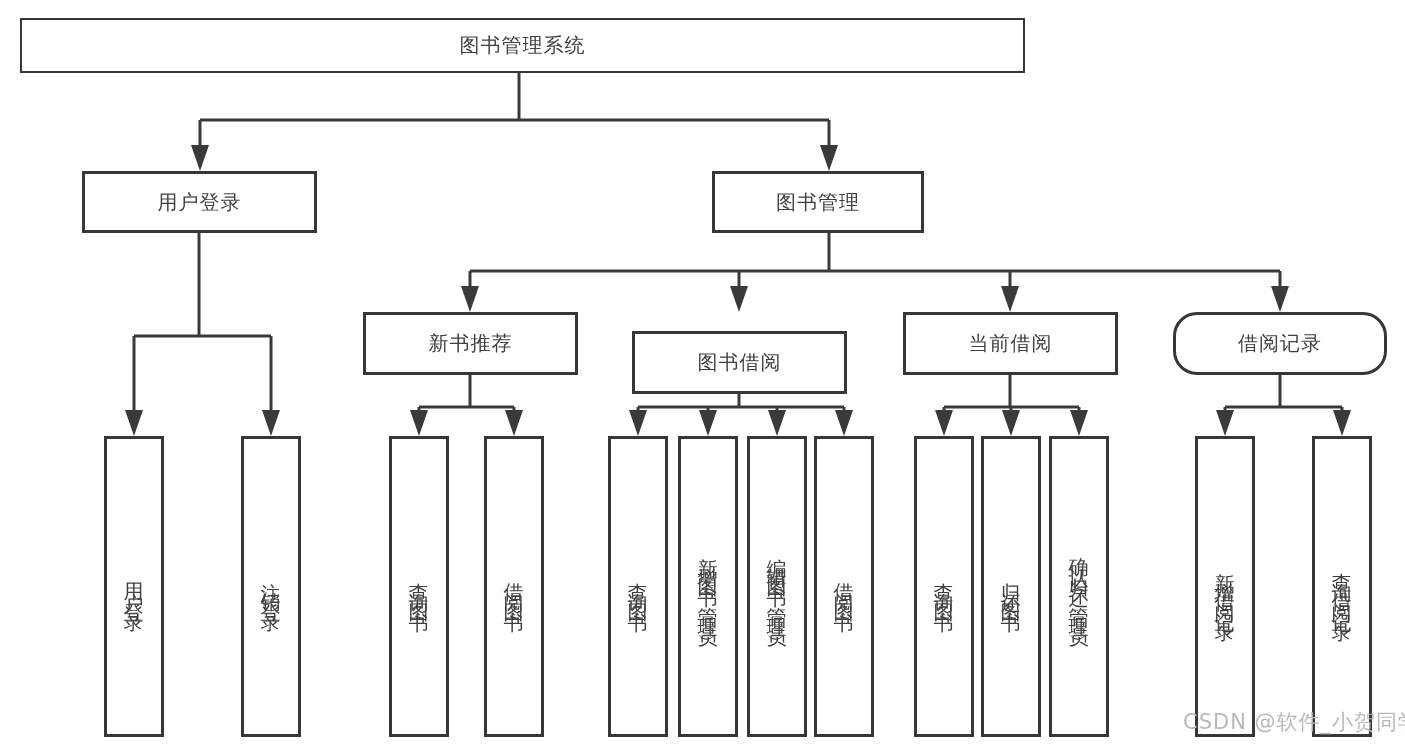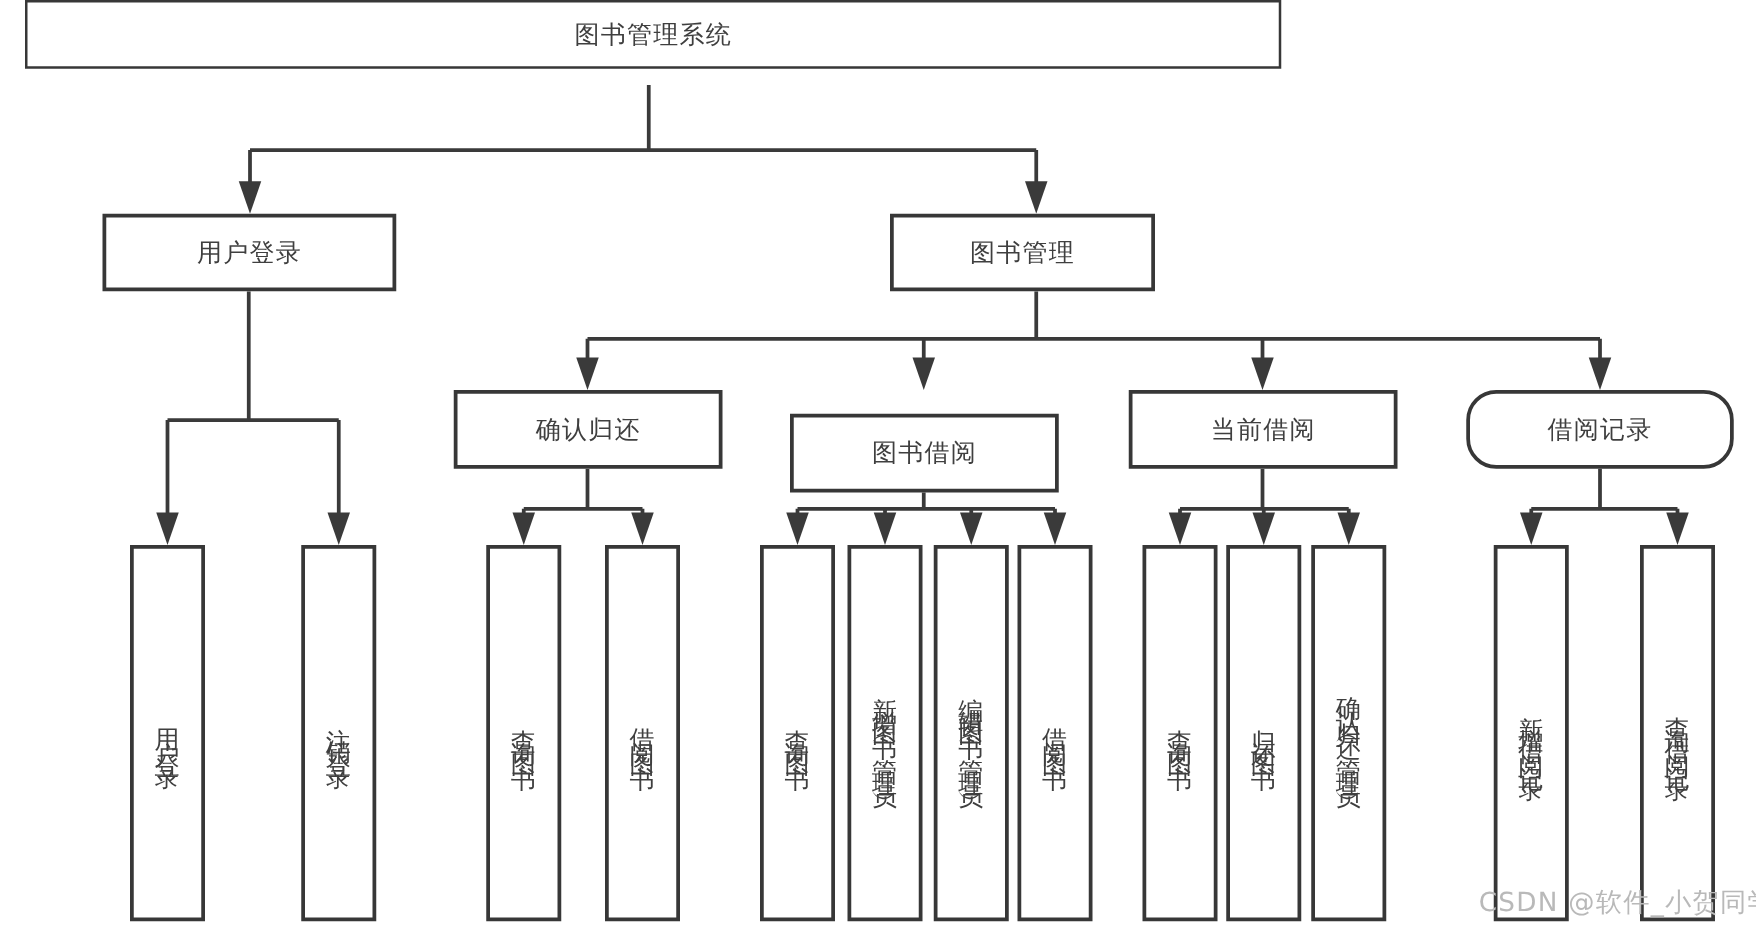--- a/index.html
+++ b/index.html
@@ -93,33 +93,33 @@
       <polygon class="head" points="1002,410 1020,410 1011,436"></polygon>
       <polygon class="head" points="1070,410 1088,410 1079,436"></polygon>
     </g>
     <g>
       <path class="wire" d="M1280 375 V407 M1225 407 H1342 M1225 407 V412 M1342 407 V412"></path>
       <polygon class="head" points="1216,410 1234,410 1225,436"></polygon>
       <polygon class="head" points="1333,410 1351,410 1342,436"></polygon>
     </g>
   </svg>
 
-  <div class="box root" style="left:20px; top:0; width:1005px; height:55px;">
+  <div class="box root" style="left:20px; top:18px; width:1005px; height:55px;">
     <span>图书管理系统</span>
   </div>
 
   <div class="box" style="left:82px; top:171px; width:235px; height:62px;">
     <span>用户登录</span>
   </div>
   <div class="box" style="left:712px; top:171px; width:212px; height:62px;">
     <span>图书管理</span>
   </div>
 
   <div class="box" style="left:363px; top:312px; width:215px; height:63px;">
-    <span>确认归还</span>
+    <span>新书推荐</span>
   </div>
   <div class="box" style="left:632px; top:312px; width:215px; height:63px;margin-top:19px;">
     <span>图书借阅</span>
   </div>
   <div class="box" style="left:903px; top:312px; width:215px; height:63px;">
     <span>当前借阅</span>
   </div>
   <div class="box" style="left:1173px; top:312px; width:214px; height:63px;border-radius:24px;">
     <span>借阅记录</span>
   </div>

